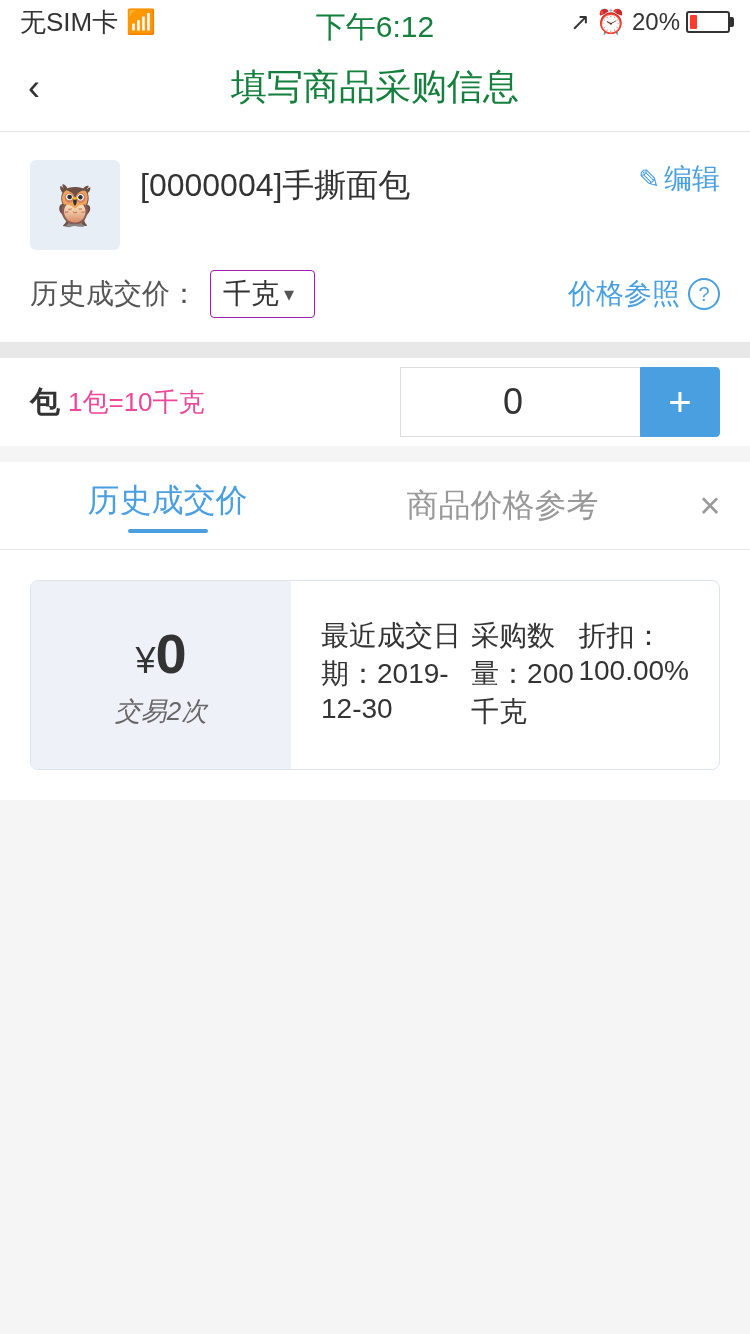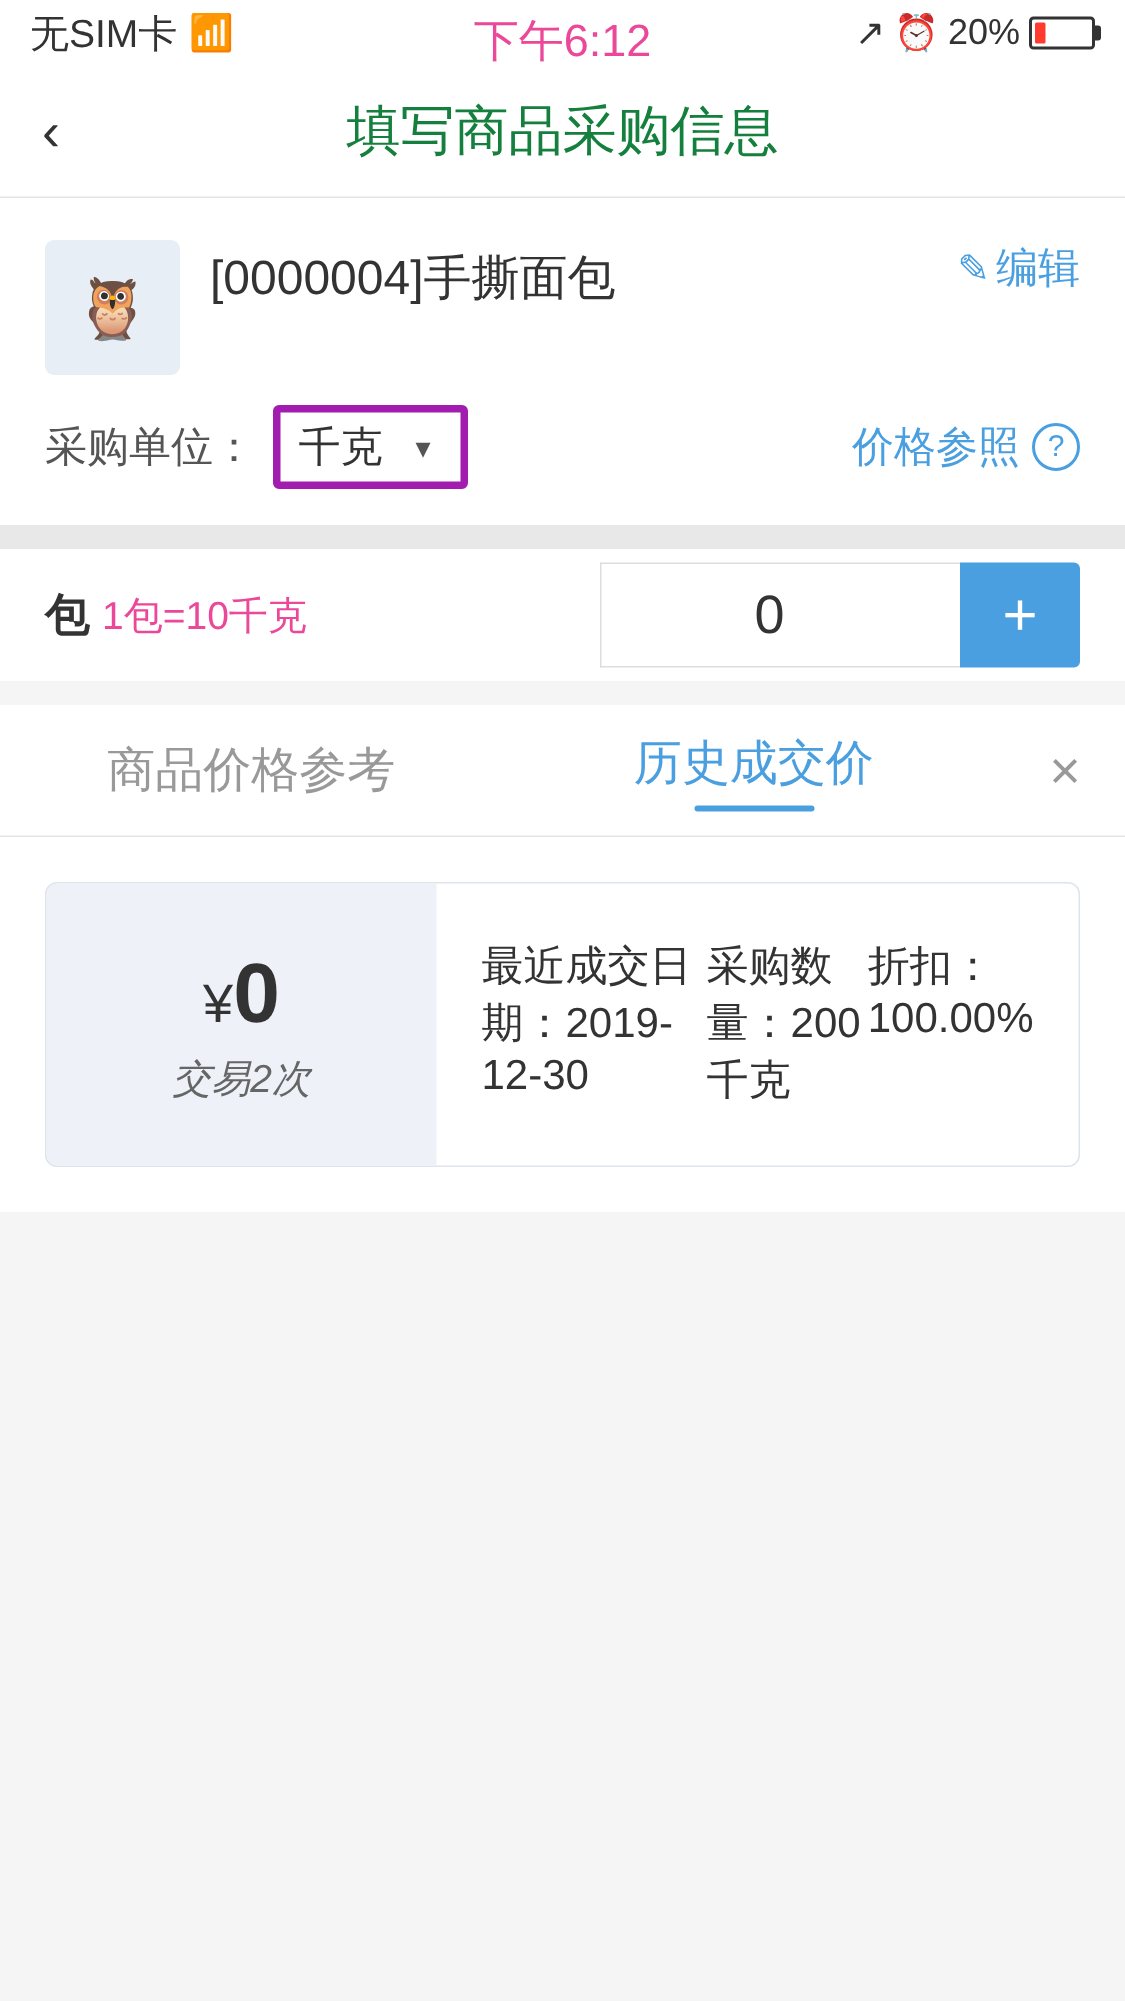--- a/index.html
+++ b/index.html
@@ -26,21 +26,21 @@
     .status-left {
       display: flex;
       align-items: center;
       gap: 8px;
       font-size: 26px;
       color: #333;
     }
     .status-left .wifi-icon { font-size: 24px; }
     .status-center {
       font-size: 30px;
-      color: #ec4899;
+      color: #15803d;
       font-weight: 500;
       position: absolute;
       left: 50%;
       transform: translateX(-50%);
       top: 7px;
     }
     .status-right {
       display: flex;
       align-items: center;
       gap: 6px;
@@ -159,30 +159,30 @@
       margin-top: 20px;
     }
     .unit-left {
       display: flex;
       align-items: center;
       gap: 12px;
       font-size: 28px;
       color: #555;
     }
     .unit-select {
-      border: 5px solid #a21caf;
+      border: 1px solid #a21caf;
       border-radius: 4px;
       padding: 4px 20px 4px 12px;
       font-size: 28px;
       color: #333;
       background: #fff;
       position: relative;
       display: flex;
       align-items: center;
-      gap: 22px;
+      gap: 5px;
       cursor: pointer;
     }
     .unit-select-arrow {
       font-size: 20px;
       color: #555;
     }
     .price-ref {
       display: flex;
       align-items: center;
       gap: 8px;
@@ -393,21 +393,21 @@
         <span>[0000004]</span><span>手撕面包</span>
       </div>
     </div>
     <div class="edit-btn">
       <span class="edit-icon">✎</span>
       <span>编辑</span>
     </div>
   </div>
   <div class="product-unit-row">
     <div class="unit-left">
-      <span>采购单位：</span>
+      <span>历史成交价：</span>
       <div class="unit-select">
         <span>千克</span>
         <span class="unit-select-arrow">▾</span>
       </div>
     </div>
     <div class="price-ref">
       <span>价格参照</span>
       <div class="price-ref-icon">
         <span>?</span>
       </div>
@@ -426,25 +426,25 @@
     <input class="qty-input" type="number" value="0" style="">
     <div class="qty-plus-btn">
       <span>+</span>
     </div>
   </div>
 </div>
 
 <div class="tabs-section">
   <div class="tabs-header">
     <div class="tab-item">
-      <span class="tab-label">商品价格参考</span>
-    </div>
-    <div class="tab-item">
       <span class="tab-label active">历史成交价</span>
       <div class="tab-underline"></div>
+    </div>
+    <div class="tab-item">
+      <span class="tab-label">商品价格参考</span>
     </div>
     <div class="tab-close">×</div>
   </div>
 
   <div class="card-area">
     <div class="price-card">
       <div class="card-left">
         <div class="card-price">
           <span class="card-price-symbol">¥</span><span>0</span>
         </div>

